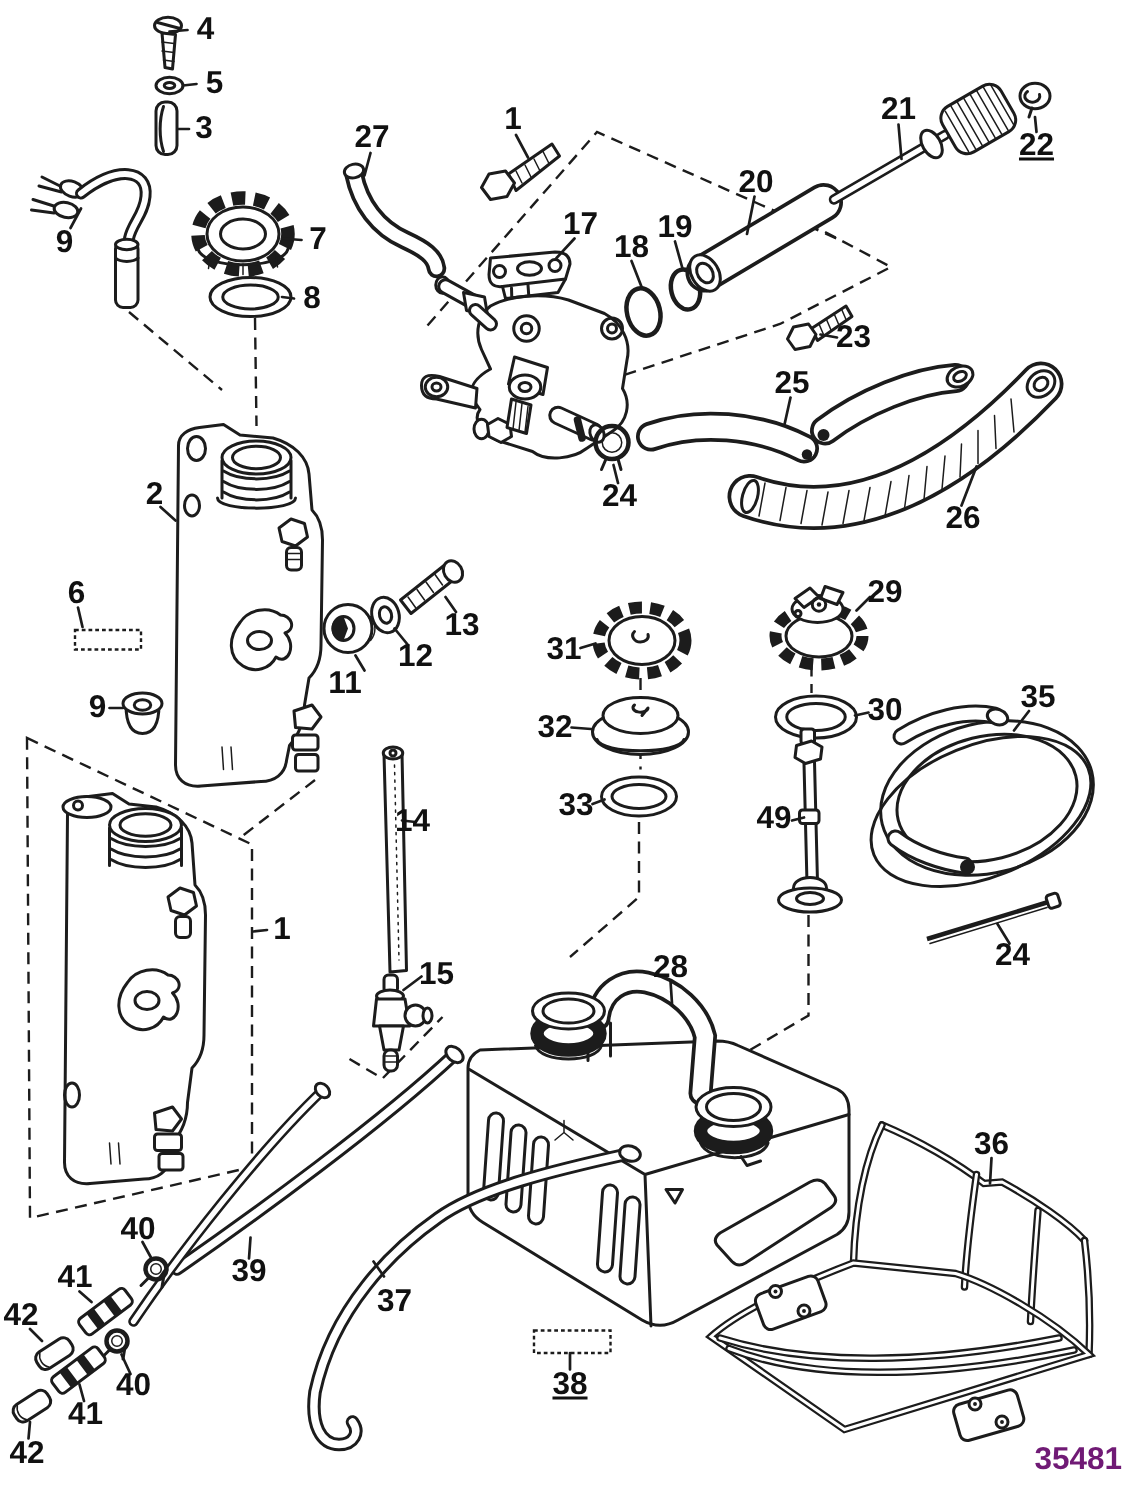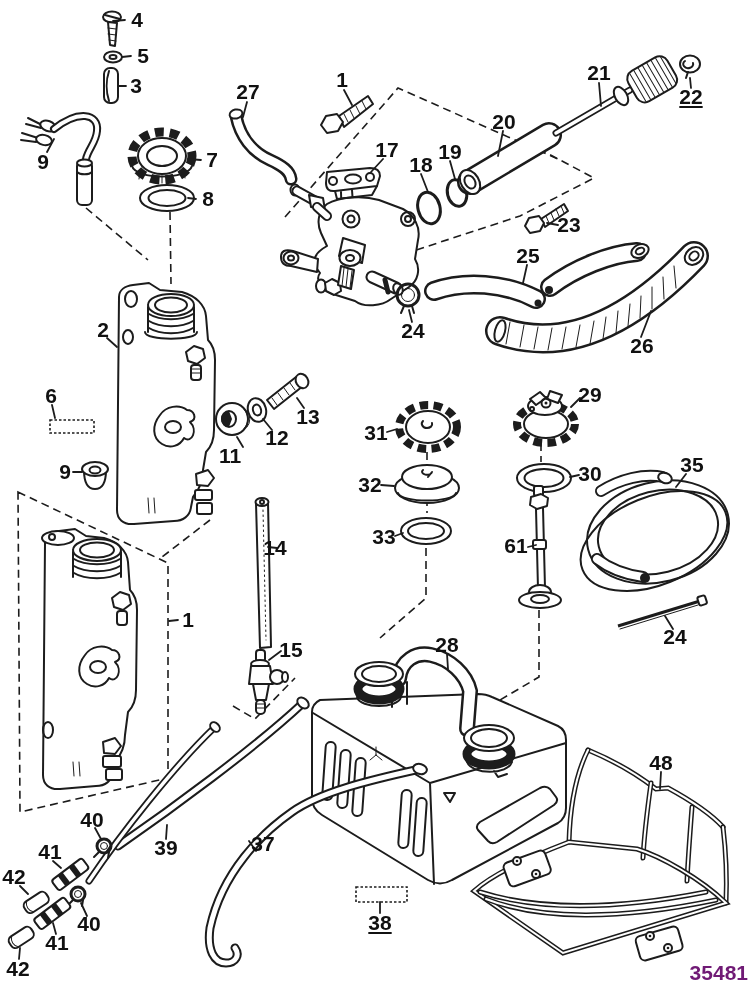--- a/index.html
+++ b/index.html
@@ -481,29 +481,29 @@
       <div class="callout" style="left: 51px; top: 396px;">6</div>
       <div class="callout" style="left: 65px; top: 472px;">9</div>
       <div class="callout" style="left: 230px; top: 456px;">11</div>
       <div class="callout" style="left: 277px; top: 438px;">12</div>
       <div class="callout" style="left: 308px; top: 417px;">13</div>
       <div class="callout" style="left: 376px; top: 433px;">31</div>
       <div class="callout" style="left: 370px; top: 485px;">32</div>
       <div class="callout" style="left: 384px; top: 537px;">33</div>
       <div class="callout" style="left: 590px; top: 395px;">29</div>
       <div class="callout" style="left: 590px; top: 474px;">30</div>
-      <div class="callout" style="left: 516px; top: 546px;">61</div>
+      <div class="callout" style="left: 516px; top: 546px;">49</div>
       <div class="callout" style="left: 692px; top: 465px;">35</div>
       <div class="callout" style="left: 675px; top: 637px;">24</div>
       <div class="callout" style="left: 275px; top: 548px;">14</div>
       <div class="callout" style="left: 291px; top: 650px; text-align: center;">15</div>
       <div class="callout" style="left: 188px; top: 620px;">1</div>
       <div class="callout" style="left: 447px; top: 645px;">28</div>
-      <div class="callout" style="left: 661px; top: 763px;">48</div>
-      <div class="callout" style="left: 263px; top: 844px;">37</div>
+      <div class="callout" style="left: 661px; top: 763px;">36</div>
+      <div class="callout" style="left: 263px; top: 868px;">37</div>
       <div class="callout" style="left: 166px; top: 848px;">39</div>
       <div class="callout" style="left: 92px; top: 820px;">40</div>
       <div class="callout" style="left: 50px; top: 852px;">41</div>
       <div class="callout" style="left: 14px; top: 877px;">42</div>
       <div class="callout" style="left: 89px; top: 924px;">40</div>
       <div class="callout" style="left: 57px; top: 943px;">41</div>
       <div class="callout" style="left: 18px; top: 969px;">42</div>
       <div class="callout" style="left: 380px; top: 923px; text-decoration: underline;">38</div>
     </div>
 

